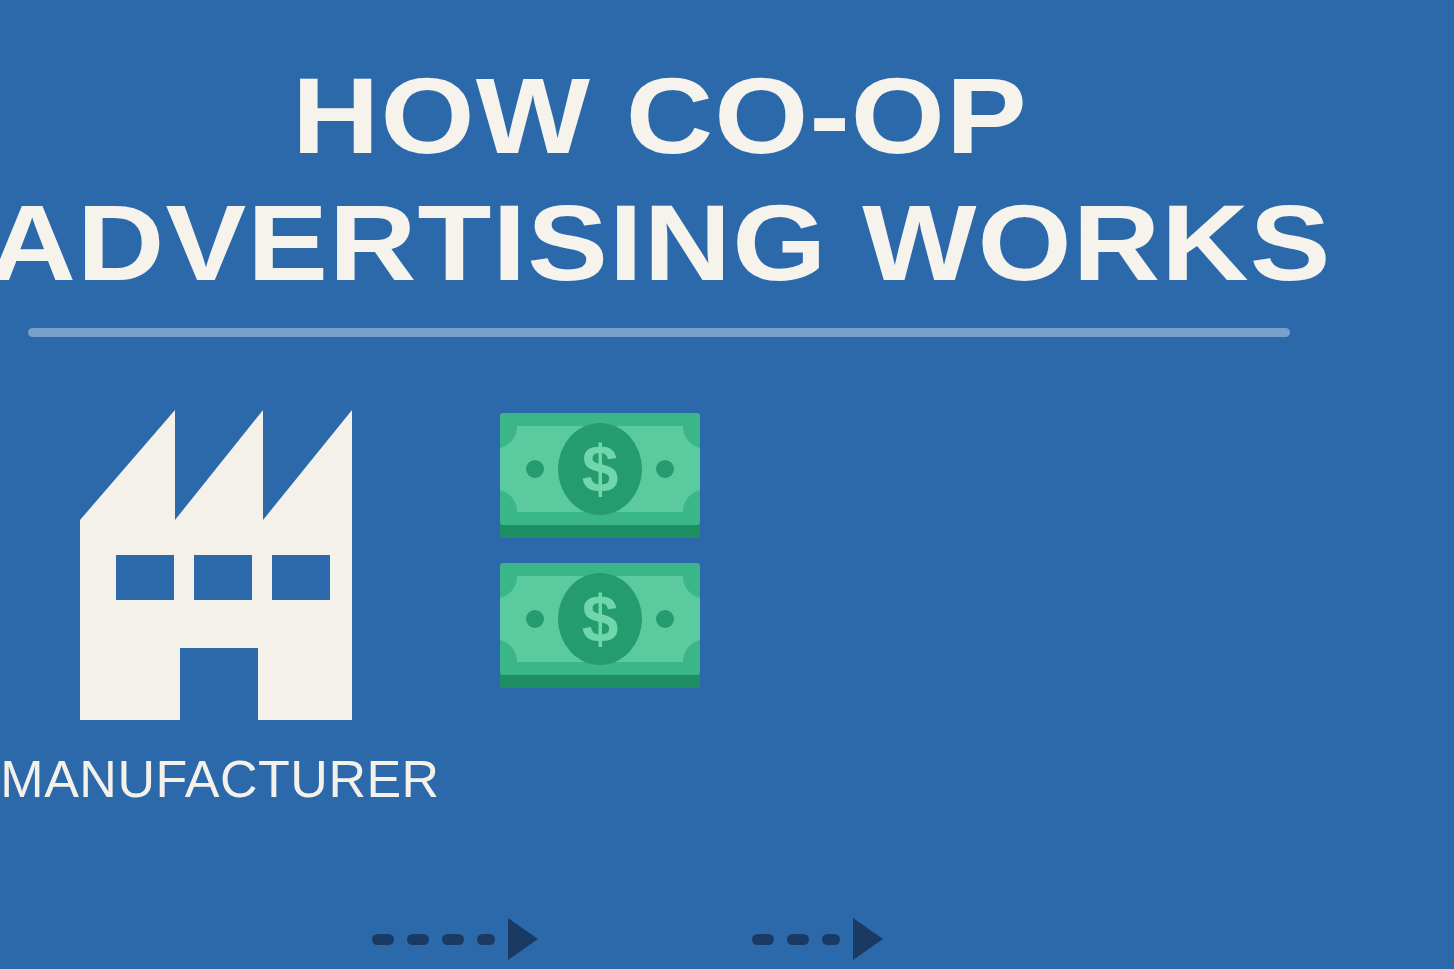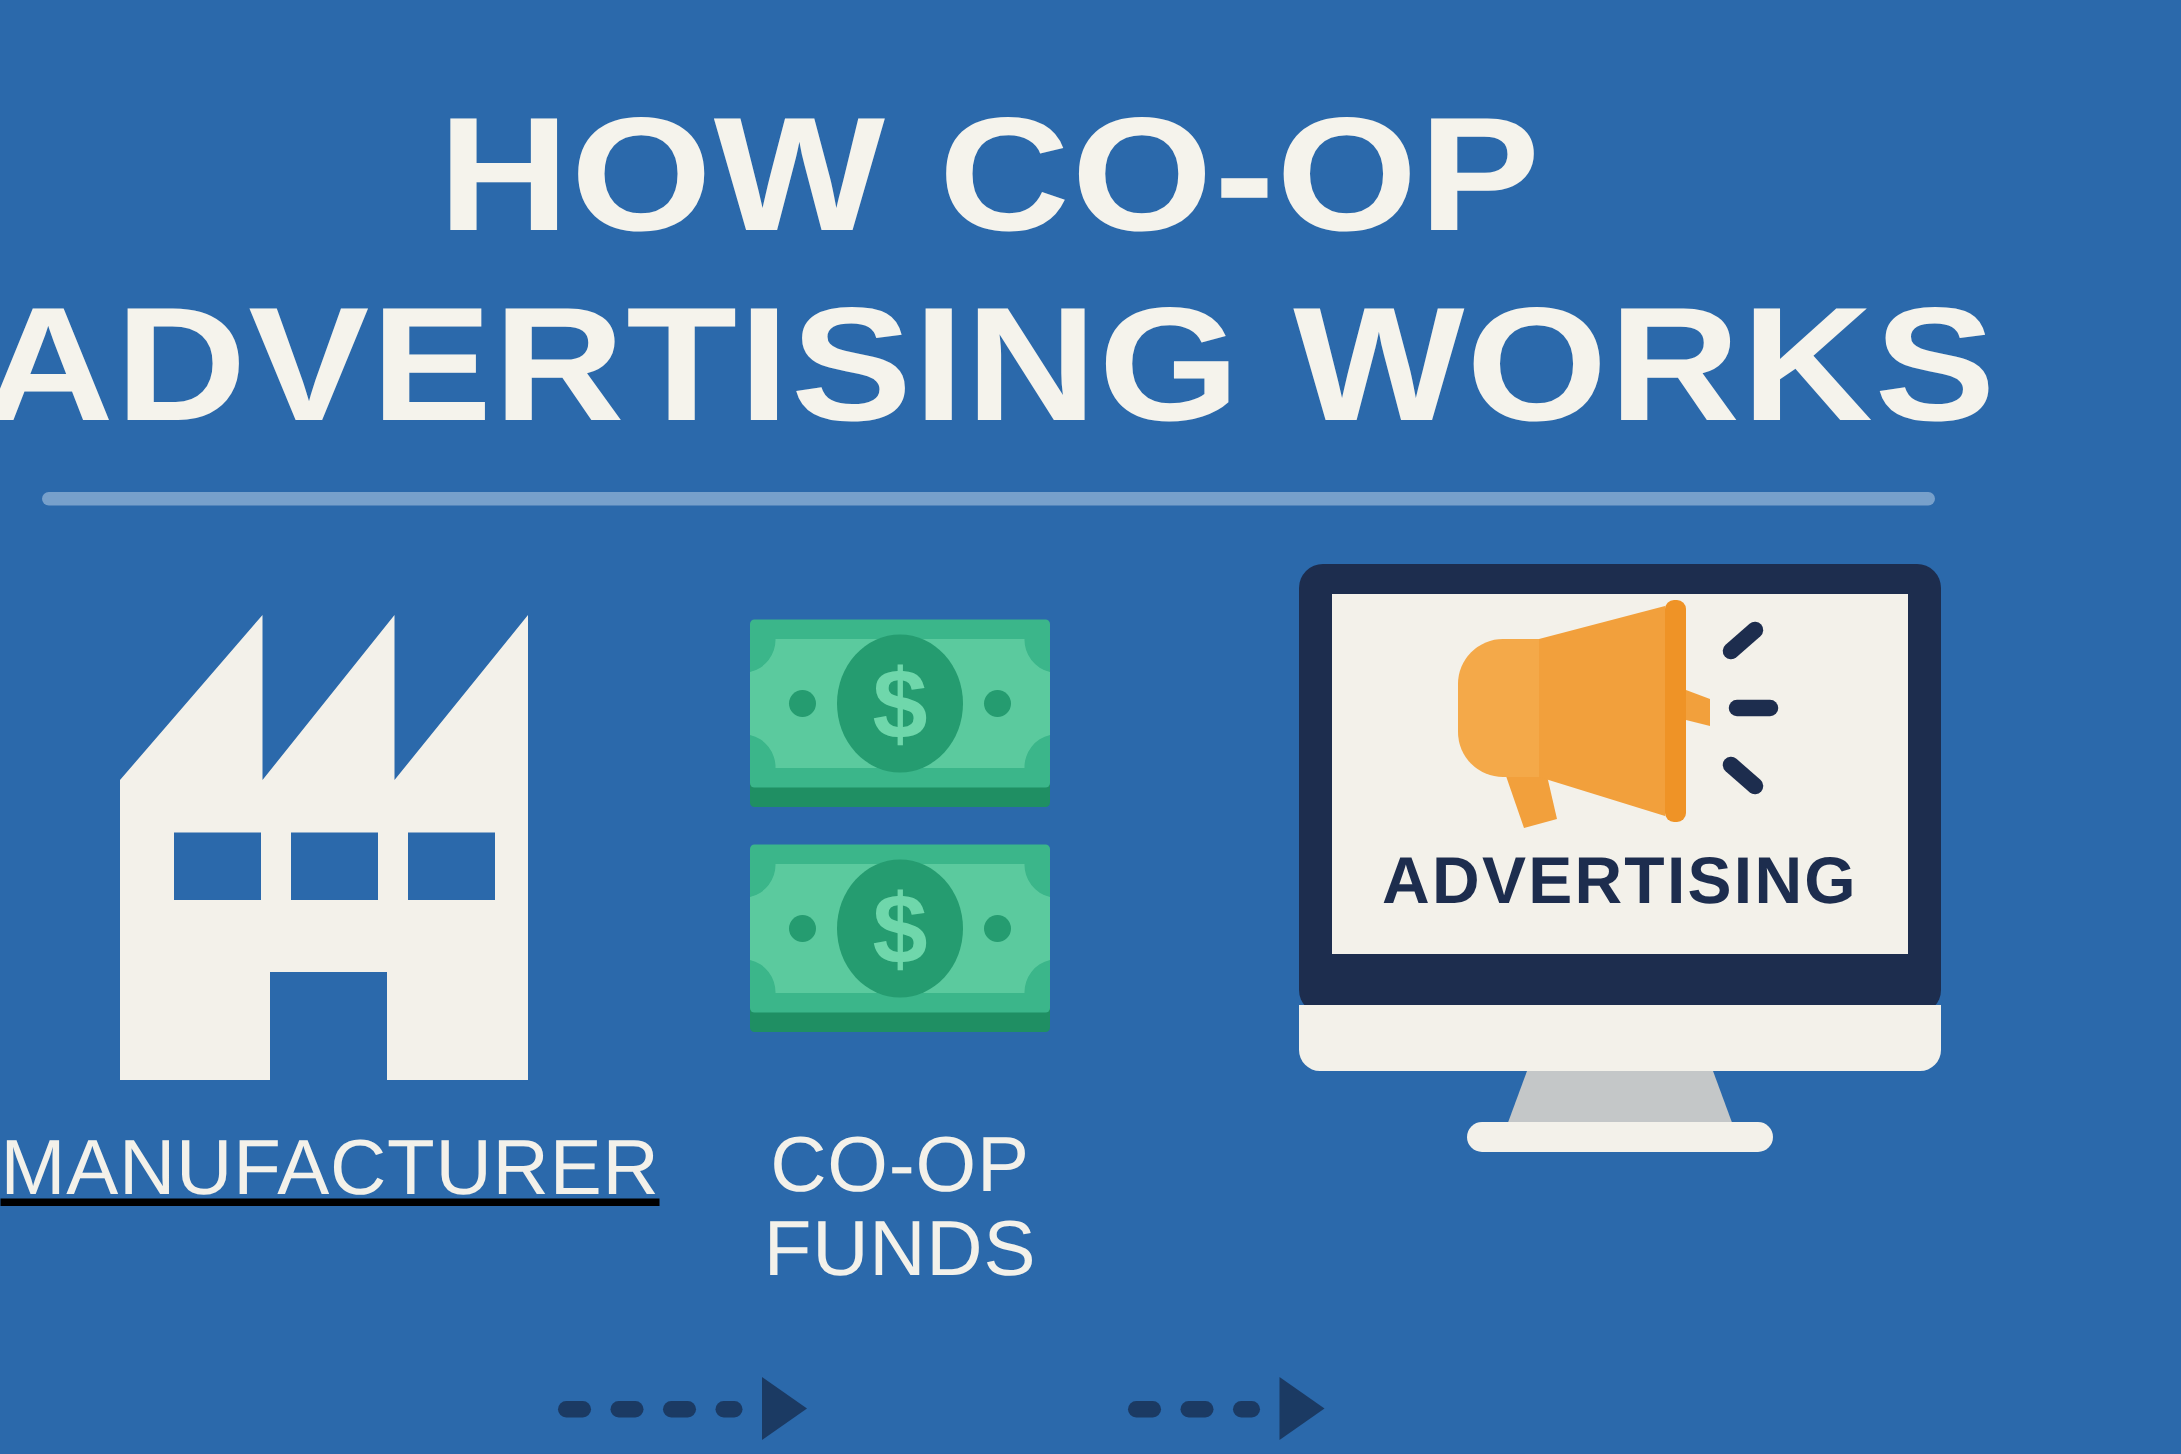--- a/index.html
+++ b/index.html
@@ -76,21 +76,21 @@
     font-weight: normal;
     font-size: 52px;
     line-height: 1.07;
     letter-spacing: 0.5px;
     text-align: center;
     text-transform: uppercase;
     white-space: pre-line;
   }
 
   
-  #node-manufacturer { left: 0px; top: 0px; width: 440px; text-decoration: underline; }
+  #node-manufacturer { left: 0px; top: 0px; width: 440px; }
   #node-manufacturer .icon-wrap { height: 360px; display: flex; align-items: flex-end; justify-content: center; }
   #node-manufacturer .node-label { margin-top: 22px; }
 
   
   #node-funds { left: 440px; top: 0px; width: 320px; }
   #node-funds .icon-wrap { height: 360px; display: flex; align-items: center; justify-content: center; }
   #node-funds .node-label { margin-top: 20px; }
 
   
   #node-partner { left: 780px; top: 0px; width: 600px; }
@@ -176,60 +176,23 @@
             </g>
           </defs>
           <g transform="translate(0,8)">
               <use href="#billgroup"></use>
             </g>
           <g transform="translate(0,158)">
               <use href="#billgroup"></use>
             </g>
         </svg>
       </div>
-      <div class="node-label">CO-OP
-FUNDS</div>
     </div>
 
     <div class="node" id="node-partner">
-      <div class="icon-wrap">
-        <svg width="440" height="400" viewBox="0 0 440 400">
-
-          <rect x="6" y="6" width="428" height="300" rx="16" fill="#1d2d4e"></rect>
-
-          <rect x="28" y="26" width="384" height="240" fill="#f3f1ea"></rect>
-
-          <path d="M6 300 H434 V330 A14 14 0 0 1 420 344 H20 A14 14 0 0 1 6 330 Z" fill="#f3f1ea"></path>
-
-          <path d="M158 344 H282 L296 382 H144 Z" fill="#c4c7c8"></path>
-
-          <rect x="118" y="378" width="204" height="20" rx="10" fill="#f3f1ea"></rect>
-
-          <g transform="translate(104,48)">
-
-            <path d="M34 82 L62 76 L74 128 L52 134 Z" fill="#f2a03c"></path>
-
-            <path d="M8 38 A30 30 0 0 1 38 8 L62 8 L62 100 L38 100 A30 30 0 0 1 8 70 Z" fill="#f4a949"></path>
-
-            <path d="M62 8 L146 -14 L146 126 L62 100 Z" fill="#f2a03c"></path>
-
-            <rect x="146" y="-18" width="14" height="148" rx="6" fill="#ef9326"></rect>
-
-            <path d="M160 42 L176 48 L176 66 L160 62 Z" fill="#f2a03c"></path>
-
-            <g stroke="#1d2d4e" stroke-width="11" stroke-linecap="round">
-              <line x1="190" y1="16" x2="206" y2="2"></line>
-              <line x1="194" y1="54" x2="216" y2="54"></line>
-              <line x1="190" y1="92" x2="206" y2="106"></line>
-            </g>
-          </g>
-
-          <text x="220" y="232" text-anchor="middle" font-family="Liberation Sans, sans-serif" font-size="44" font-weight="bold" letter-spacing="1.5" fill="#1d2d4e">ADVERTISING</text>
-        </svg>
-      </div>
     </div>
 
     <div class="arrow" id="arrow-1">
       <span class="dash"></span>
       <span class="dash"></span>
       <span class="dash"></span>
       <span class="dash short"></span>
       <span class="arrow-head"></span>
     </div>
 

